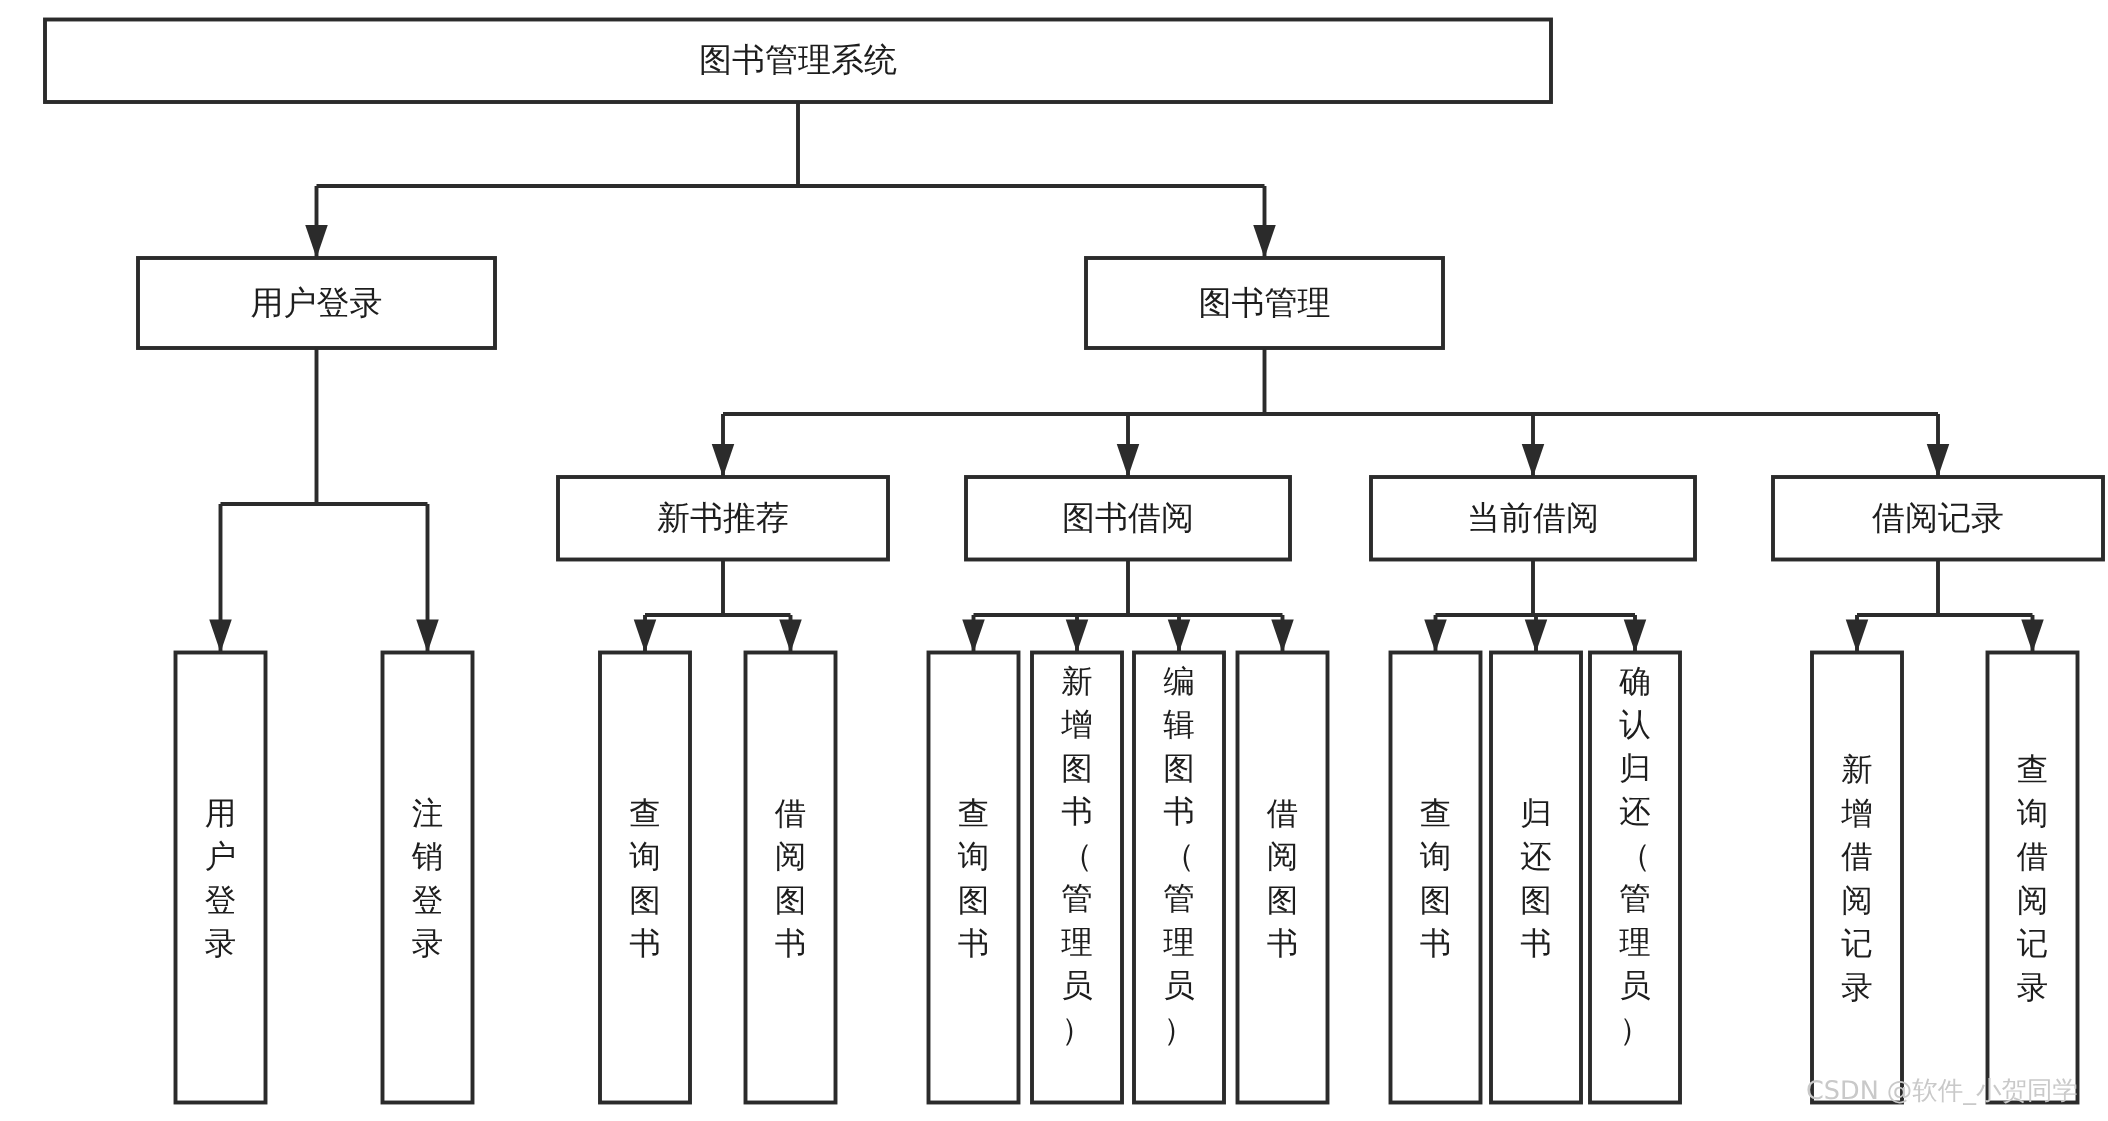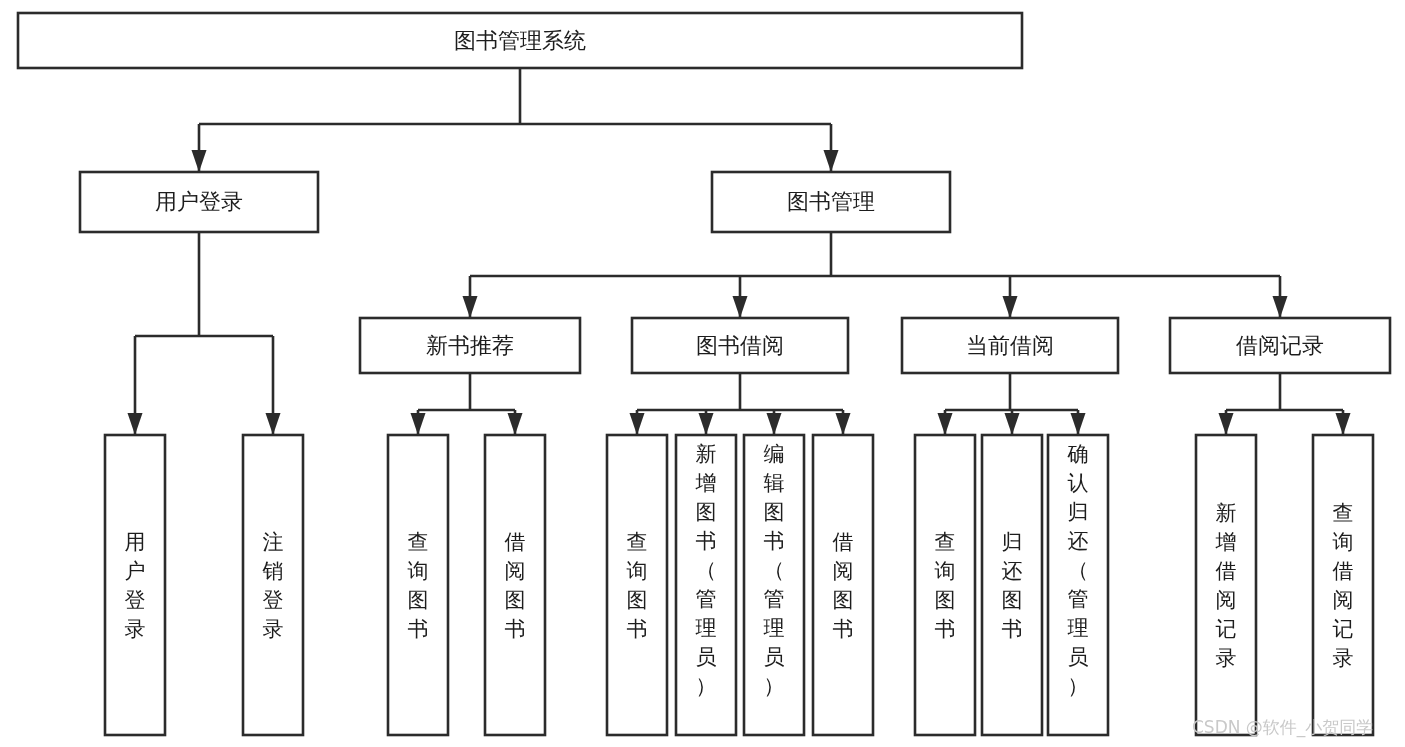--- a/index.html
+++ b/index.html
@@ -10,21 +10,21 @@
   }
   body {
     width: 1405px;
     height: 747px;
     position: relative;
     overflow: hidden;
     font-family: "DejaVu Sans", "Liberation Sans", sans-serif;
   }
   #diagram-root {
     position: absolute;
-    left: 0;
+    left: 12px;
     top: 0;
     width: 1338px;
     height: 747px;
   }
   svg.diagram-canvas {
     display: block;
     width: 1405px;
     height: 747px;
     background: #ffffff;
   }

